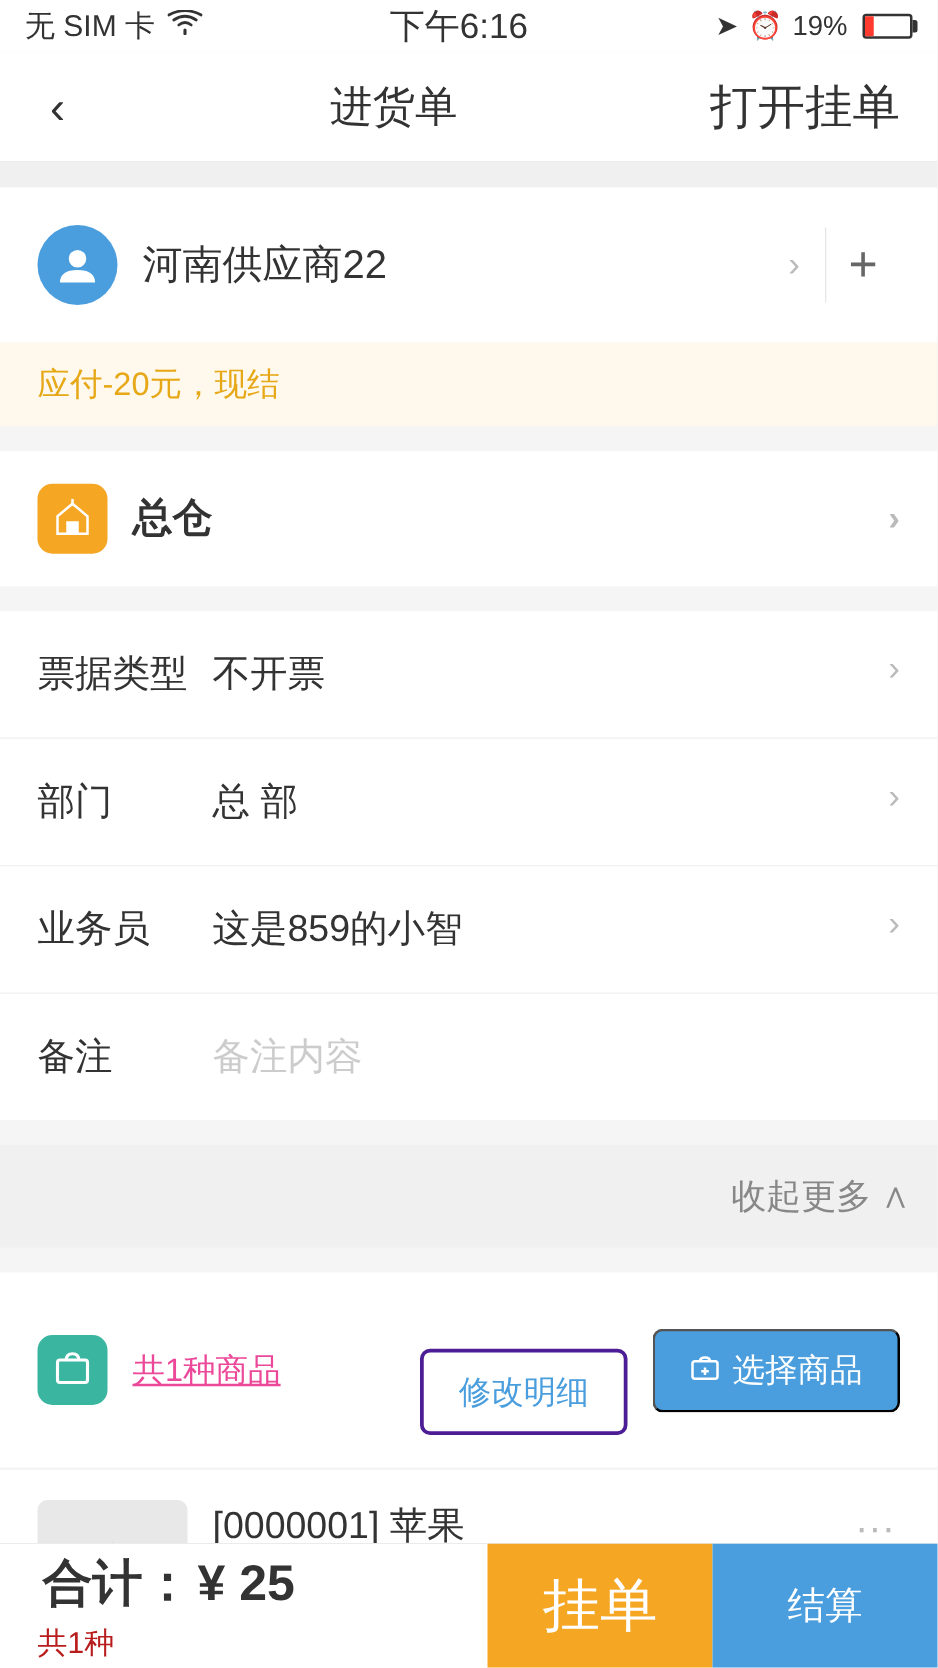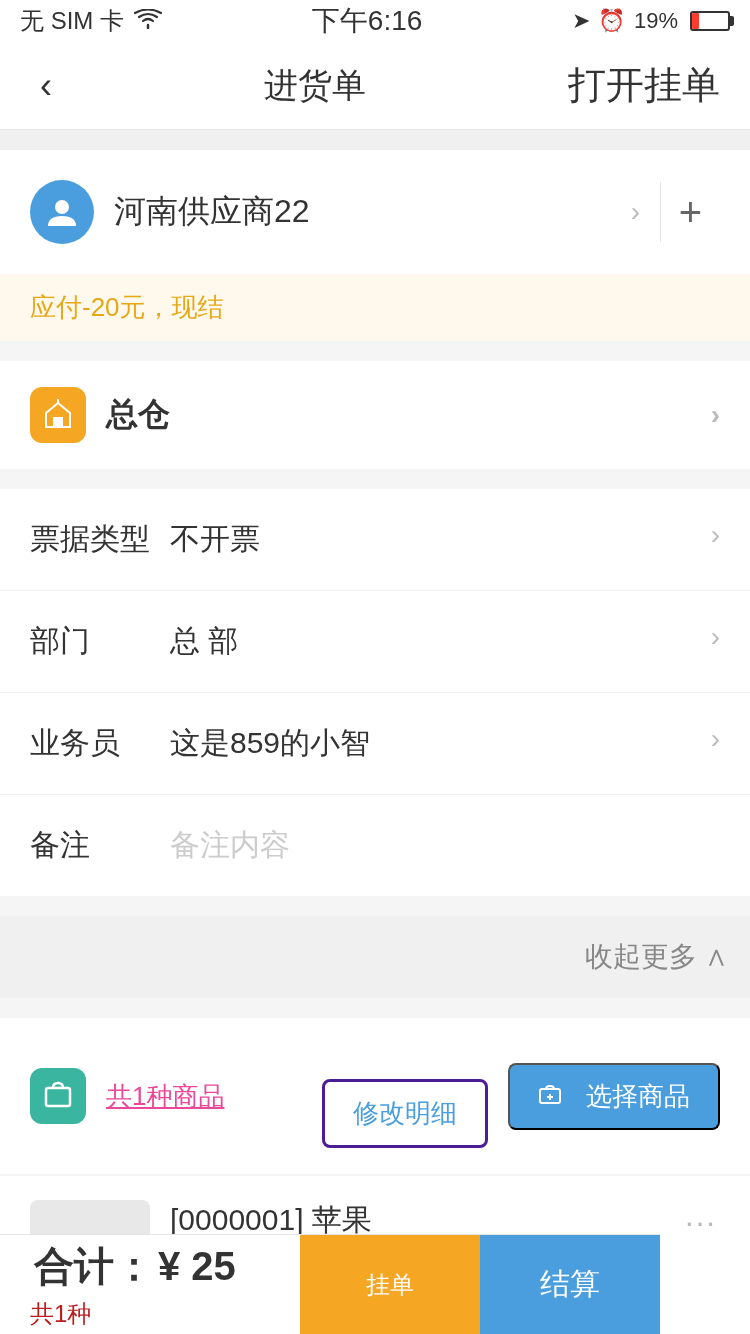--- a/index.html
+++ b/index.html
@@ -235,21 +235,21 @@
     }
     .btn-primary {
       background: #4a9ede;
       color: #fff;
       padding: 14px 28px;
       border-radius: 8px;
       font-size: 26px;
       cursor: pointer;
       display: flex;
       align-items: center;
-      gap: 24px;
+      gap: 10px;
     }
     
     .product-item {
       background: #fff;
       margin-top: 2px;
       display: flex;
       align-items: flex-start;
       padding: 24px 30px;
       gap: 20px;
     }
@@ -283,21 +283,21 @@
       color: #bbb;
       font-size: 32px;
       cursor: pointer;
       padding: 4px;
     }
     
     .footer {
       position: fixed;
       bottom: 0;
       left: 0;
-      width: 660px;
+      width: 750px;
       height: 100px;
       display: flex;
       align-items: center;
       background: #fff;
       border-top: 1px solid #e5e5e5;
       justify-content: flex-end;
     }
     .footer-total {
       flex: 1;
       padding: 0 30px;
@@ -316,21 +316,21 @@
       color: #b91c1c;
       margin-top: 4px;
     }
     .footer-btn-suspend {
       width: 180px;
       height: 100%;
       background: #f5a623;
       display: flex;
       align-items: center;
       justify-content: center;
-      font-size: 24px;
+      font-size: 46px;
       color: #fff;
       cursor: pointer;
     }
     .footer-btn-checkout {
       width: 180px;
       height: 100%;
       background: #4a9ede;
       display: flex;
       align-items: center;
       justify-content: center;

